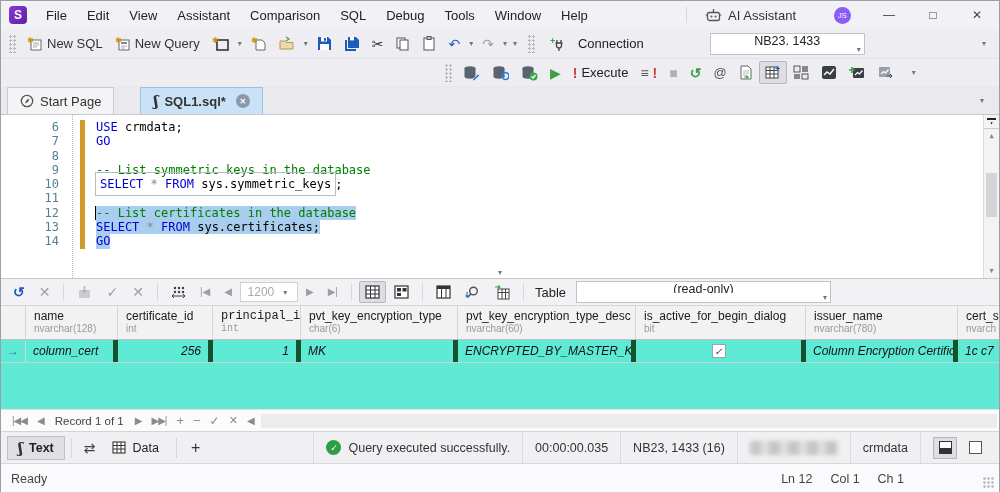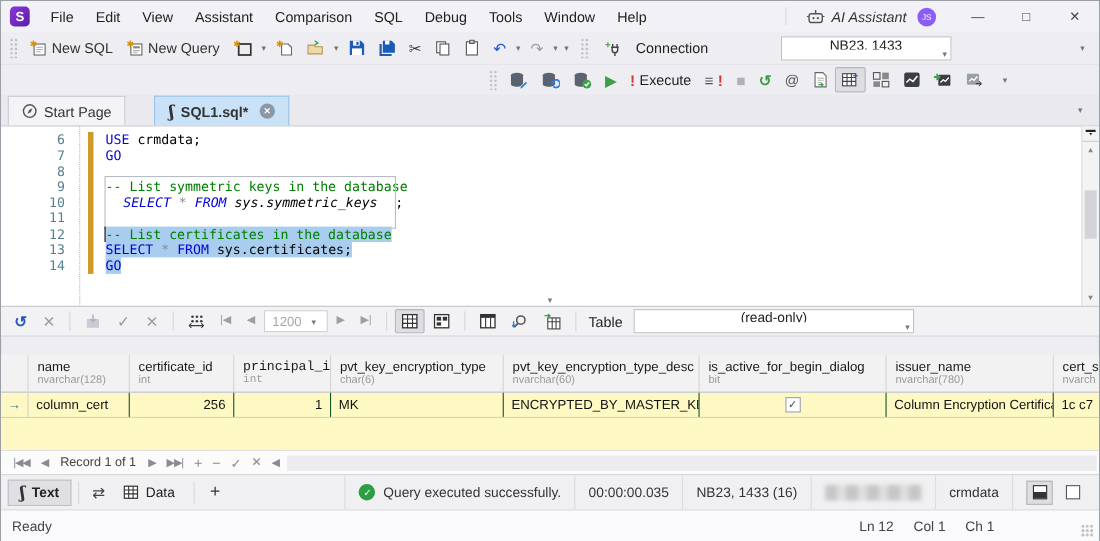--- a/index.html
+++ b/index.html
@@ -6,22 +6,22 @@
   html,body { width:1000px; height:492px; font-family:"Liberation Sans",sans-serif; background:#fff; overflow:hidden; }
   .app { position:relative; width:1000px; height:492px; border:1px solid #9aa0a6; background:#eeeef2; font-size:13px; color:#222; }
 
   
   .titlebar { position:absolute; top:0; left:0; right:0; height:28px; background:#f2f2f6; display:flex; align-items:center; padding-left:8px; }
   .logo { width:18px; height:18px; border-radius:4px; background:linear-gradient(135deg,#8a36d8,#5c1fa8); color:#fff; font-weight:bold; font-size:12px; display:flex; align-items:center; justify-content:center; margin-right:10px; }
   .menus { display:flex; gap:2px; }
   .menus span { padding:4px 9px; cursor:default; }
   .title-right { margin-left:auto; display:flex; align-items:center; height:100%; }
   .vsep { width:1px; height:16px; background:#d6d6dc; margin:0 10px; }
-  .ai-btn { display:flex; align-items:center; gap:6px; padding:0 8px; height:100%; color:#333;font-style:italic; }
-  .js-badge { width:17px; height:17px; border-radius:50%; background:#8b5cf6; color:#fff; font-size:7.5px; font-weight:normal; display:flex; align-items:center; justify-content:center; margin:0 16px 0 2px; }
+  .ai-btn { display:flex; align-items:center; gap:6px; padding:0 8px; height:100%; color:#333; }
+  .js-badge { width:17px; height:17px; border-radius:50%; background:#8b5cf6; color:#fff; font-size:7.5px; font-weight:normal; display:flex; align-items:center; justify-content:center; margin:0 16px 0 30px; }
   .win-btn { width:44px; height:100%; display:flex; align-items:center; justify-content:center; color:#444; font-size:12px; }
 
   
   .toolbar1 { position:absolute; top:28px; left:0; right:0; height:30px; background:#eeeef2; display:flex; align-items:center; padding:0 4px; border-bottom:1px solid #e2e2e8; }
   .toolbar2 { position:absolute; top:58px; left:0; right:0; height:27px; background:#eeeef2; display:flex; align-items:center; }
   .toolbar2-inner { position:absolute; left:440px; right:0; display:flex; align-items:center; }
   .grip { width:8px; height:18px; margin:0 4px; background:radial-gradient(circle at 1.5px 1.5px,#b8b8c0 1px,transparent 1.3px); background-size:4px 4px; }
   .tbtn { display:flex; align-items:center; gap:4px; padding:3px 5px; border:1px solid transparent; border-radius:2px; color:#333; }
   .tbtn.selected { background:#dddde3; border-color:#b6b6c0; }
   .dd { font-size:8px; color:#777; padding:0 3px; }
@@ -42,47 +42,47 @@
   
   .editor { position:absolute; top:113px; left:0; right:0; height:164px; background:#fff; border-top:1px solid #c8c8cc; font-family:"DejaVu Sans Mono",monospace; font-size:12px; }
   .ed-lines { position:absolute; top:5px; left:0; right:16px; }
   .ed-line { display:flex; height:14.3px; line-height:14.3px; white-space:pre; }
   .ln { width:58px; text-align:right; color:#55808f; flex:none; }
   .code { margin-left:37px; }
   .dotted-sep { position:absolute; left:71px; top:0; bottom:0; border-left:1px dotted #b4b4b4; }
   .change-bar { position:absolute; left:79px; top:5px; width:5px; height:129px; background:#cf9a28; }
   .k { color:#0000d8; } .c { color:#008000; } .o { color:#8a8a8a; } .p { color:#000; }
   .ed-line.sel .code { background:#a8cdee; }
-  .stmt-box { border:1px solid #b8bcc4; margin:-1px; padding:16px;font-style:italic; }
+  .stmt-box { border:1px solid #b8bcc4; margin:-1px; padding:4px; }
   .cursor-caret { border-left:1.3px solid #000; margin-left:-1px; }
   .ed-vscroll { position:absolute; top:0; right:0; width:16px; bottom:0; background:#f3f3f5; border-left:1px solid #ddd; }
   .split-handle { height:14px; border-bottom:1px solid #ccc; display:flex; flex-direction:column; align-items:center; justify-content:center; gap:1px; }
   .split-handle i { display:block; width:9px; border-top:2px solid #222; }
   .split-handle b { font-size:6px; color:#222; line-height:4px; }
   .sc-arrow { height:14px; display:flex; align-items:center; justify-content:center; font-size:7px; color:#888; }
   .sc-thumb { position:absolute; left:2px; right:2px; top:58px; height:44px; background:#d4d4d8; }
   .sc-down { position:absolute; bottom:0; left:0; right:0; }
   .collapse-arrow { position:absolute; bottom:1px; left:50%; transform:translateX(-50%); font-size:8px; color:#777; font-family:"Liberation Sans",sans-serif; }
 
   
   .grid-toolbar { position:absolute; top:277px; left:0; right:0; height:28px; background:#f2f2f5; border-top:1px solid #c8c8cc; border-bottom:1px solid #d6d6da; display:flex; align-items:center; padding:0 6px; gap:2px; }
   .gsep { width:1px; height:18px; background:#d8d8dc; margin:0 5px; }
   .pager-combo { width:58px; height:20px; border:1px solid #d0d0d4; background:#fff; color:#a8a8ac; display:flex; align-items:center; justify-content:center; font-size:12px; gap:6px; }
   .table-combo { width:255px; height:22px; }
 
   
-  .grid { position:absolute; top:322px; left:0; right:0; height:103px; background:#fef9c3; }
+  .grid { position:absolute; top:305px; left:0; right:0; height:103px; background:#5eead4; }
   .grid-header { display:flex; height:34px; background:#f2f2f2; border-bottom:1px solid #c0c0c8; }
   .gh-cell { border-right:1px solid #d4d4d4; padding:3px 0 0 8px; overflow:hidden; }
   .gh-cell .nm { font-size:12px; color:#1a1a1a; white-space:nowrap; }
   .gh-cell .tp { font-size:10px; color:#9a9a9a; white-space:nowrap; }
   .gh-ind { width:25px; flex:none; border-right:1px solid #d4d4d4; }
   .grid-row { display:flex; height:23px; border-bottom:1px solid #c8d2da; align-items:stretch; }
   .gr-ind { width:25px; flex:none; border-right:1px solid #d4d4d4; color:#3a6fb5; font-size:12px; display:flex; align-items:center; justify-content:center; }
-  .gr-cell { border-right:1px solid #14532d; font-size:12px; color:#111; padding:0 7px; display:flex; align-items:center; overflow:hidden; white-space:nowrap; }
+  .gr-cell { border-right:5px solid #14532d; font-size:12px; color:#111; padding:0 7px; display:flex; align-items:center; overflow:hidden; white-space:nowrap;font-style:italic; }
   .gr-cell.right { justify-content:flex-end; }
   .gr-cell.center { justify-content:center; }
   .cbx { width:14px; height:14px; border:1px solid #9aa2aa; background:#fff; font-size:10px; color:#444; display:flex; align-items:center; justify-content:center; }
 
   
   .record-nav { position:absolute; top:408px; left:0; right:0; height:22px; background:#fbfbfc; border-top:1px solid #e0e0e4; display:flex; align-items:center; padding-left:6px; color:#8a8a90; font-size:10px; }
   .record-nav .rn { padding:0 5px; letter-spacing:-1px; }
   .record-nav .lbl { color:#444; font-size:11.5px; letter-spacing:0; padding:0 6px; }
   .rn-track { flex:1; height:14px; background:#ececef; margin-left:2px; margin-right:2px; }
 

